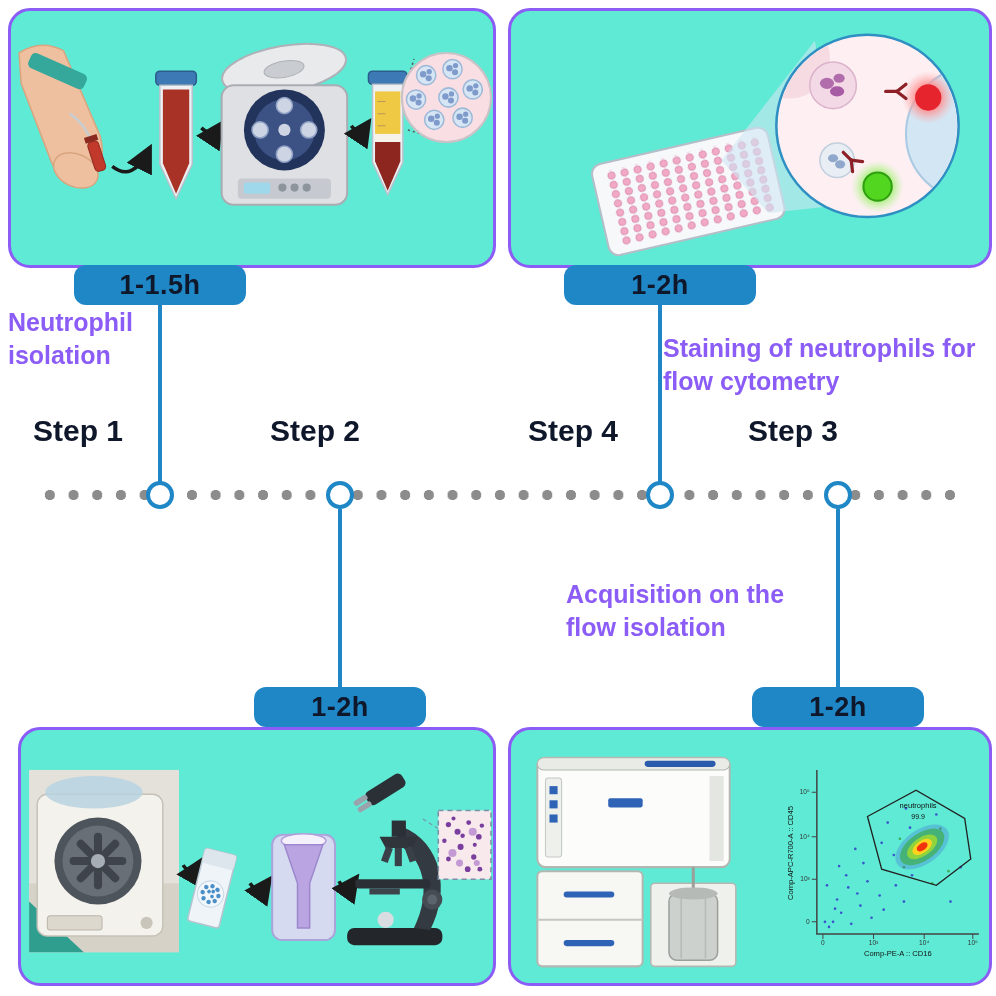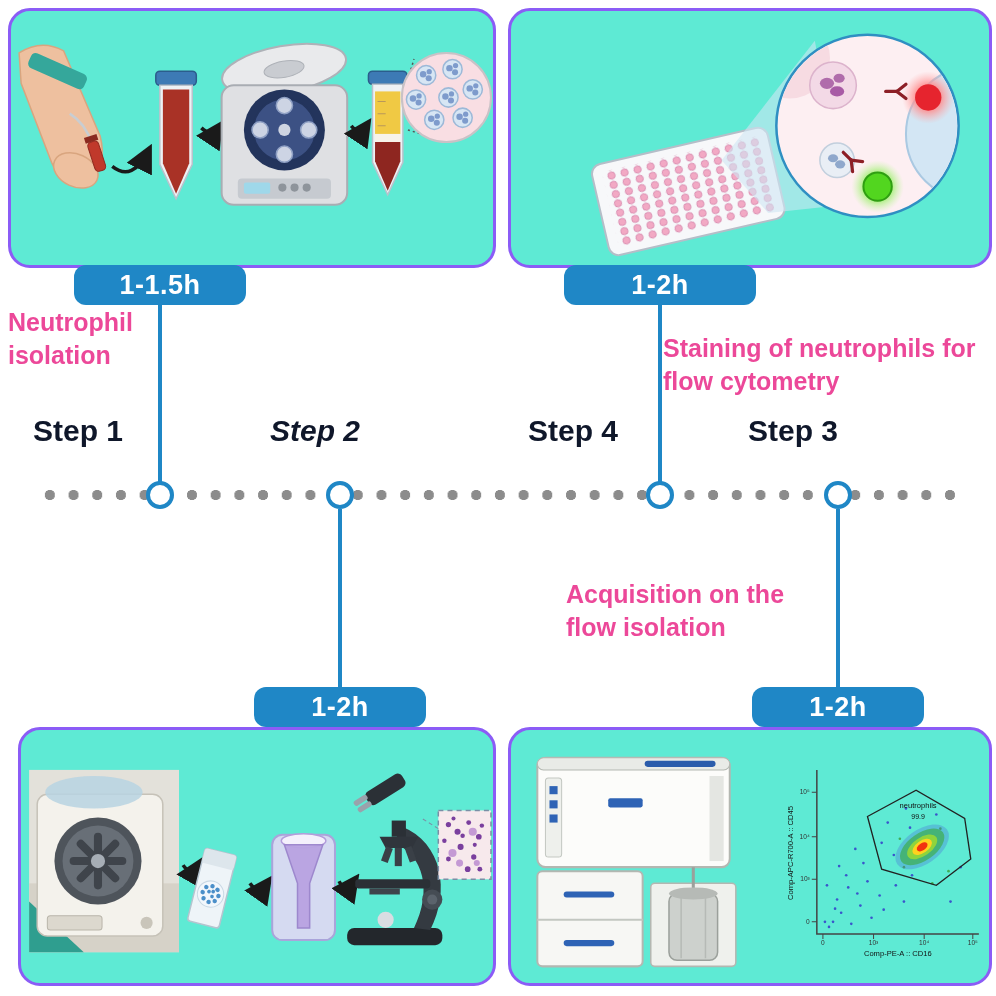--- a/index.html
+++ b/index.html
@@ -1,20 +1,20 @@
 <!DOCTYPE html>
 <html><head>
 <meta charset="utf-8">
 <style>
   html,body{margin:0;padding:0;background:#fff;}
   .canvas{position:relative;width:996px;height:996px;background:#fff;font-family:"Liberation Sans",sans-serif;overflow:hidden;}
   .panel{position:absolute;border:3px solid #8b5cf6;border-radius:22px;background:#5eead4;overflow:hidden;}
   .panel svg{display:block;width:100%;height:100%;}
-  .badge{position:absolute;background:#1f87c6;color:#ffffff;font-weight:700;font-size:27px;display:flex;align-items:center;justify-content:center;border-radius:12px;letter-spacing:.5px;}
-  .stage-label{position:absolute;color:#ec4899;font-weight:700;font-size:25px;line-height:1.32;}
+  .badge{position:absolute;background:#1f87c6;color:#0f172a;font-weight:700;font-size:27px;display:flex;align-items:center;justify-content:center;border-radius:12px;letter-spacing:.5px;}
+  .stage-label{position:absolute;color:#8b5cf6;font-weight:700;font-size:25px;line-height:1.32;}
   .step-label{position:absolute;color:#0f172a;font-weight:700;font-size:30px;}
   .vline{position:absolute;width:4px;background:#1f87c6;}
   .dots{position:absolute;background-image:radial-gradient(circle,#8c8c8c 0 5px,transparent 5.2px);background-size:23.7px 12px;background-position:0 50%;}
   .node{position:absolute;width:20px;height:20px;border:4px solid #1f87c6;border-radius:50%;background:#fff;}
 </style>
 </head>
 <body>
 
 <div class="canvas">
 
@@ -159,21 +159,21 @@
     </svg>
   </div>
 
   <div class="badge" style="left:74px;top:265px;width:172px;height:40px;">1-1.5h</div>
   <div class="badge" style="left:564px;top:265px;width:192px;height:40px;">1-2h</div>
 
   <div class="stage-label" style="left:8px;top:306px;width:150px;">Neutrophil isolation</div>
   <div class="stage-label" style="left:663px;top:332px;width:320px;">Staining of neutrophils for flow cytometry</div>
 
   <div class="step-label" style="left:33px;top:414px;">Step 1</div>
-  <div class="step-label" style="left:270px;top:414px;font-style:italic;">Step 2</div>
+  <div class="step-label" style="left:270px;top:414px;">Step 2</div>
   <div class="step-label" style="left:528px;top:414px;">Step 4</div>
   <div class="step-label" style="left:748px;top:414px;">Step 3</div>
 
   <div class="vline" style="left:158px;top:305px;height:178px;"></div>
   <div class="vline" style="left:658px;top:305px;height:178px;"></div>
   <div class="vline" style="left:338px;top:509px;height:178px;"></div>
   <div class="vline" style="left:836px;top:509px;height:178px;"></div>
 
   <div class="dots" style="left:38px;top:489px;width:922px;height:12px;"></div>
 

